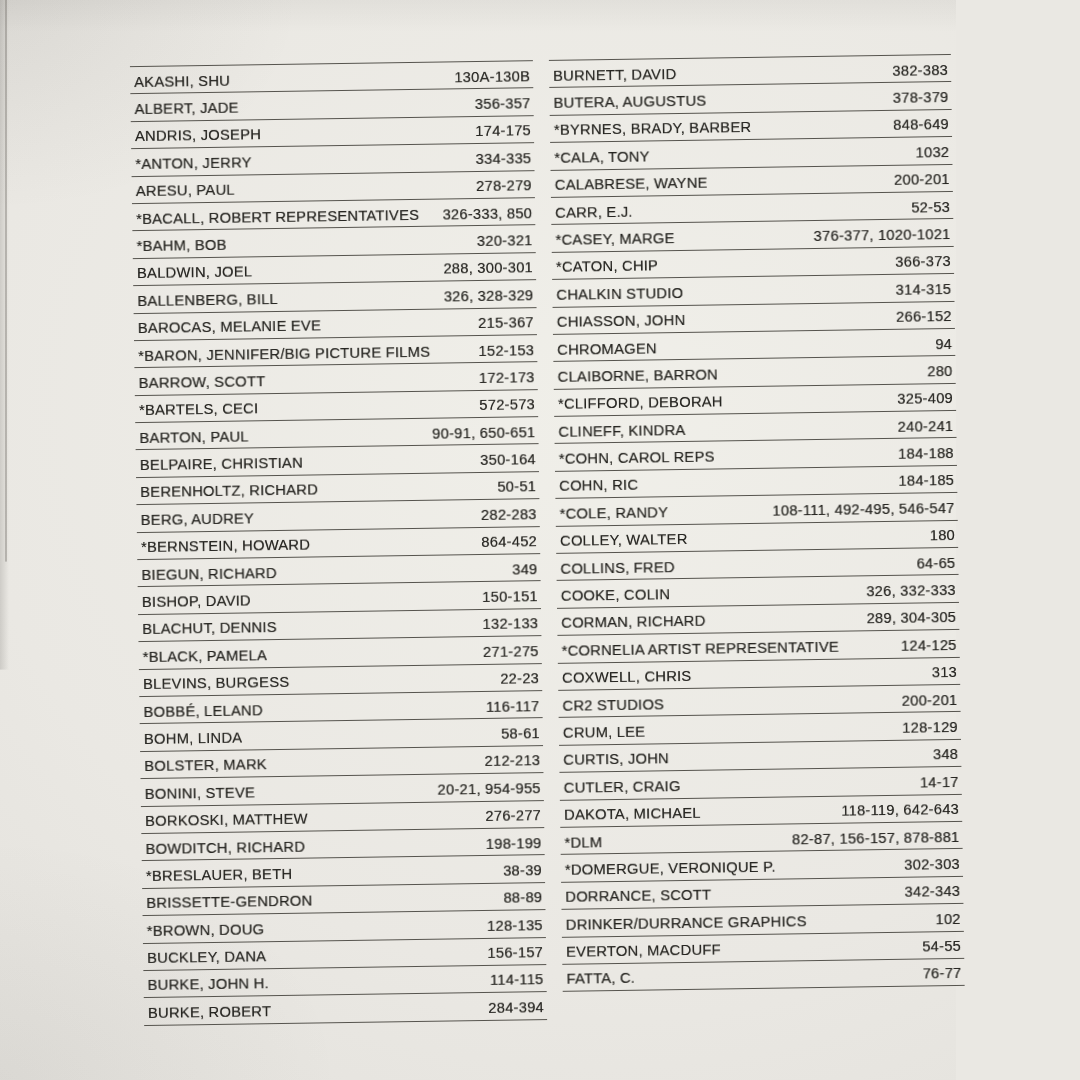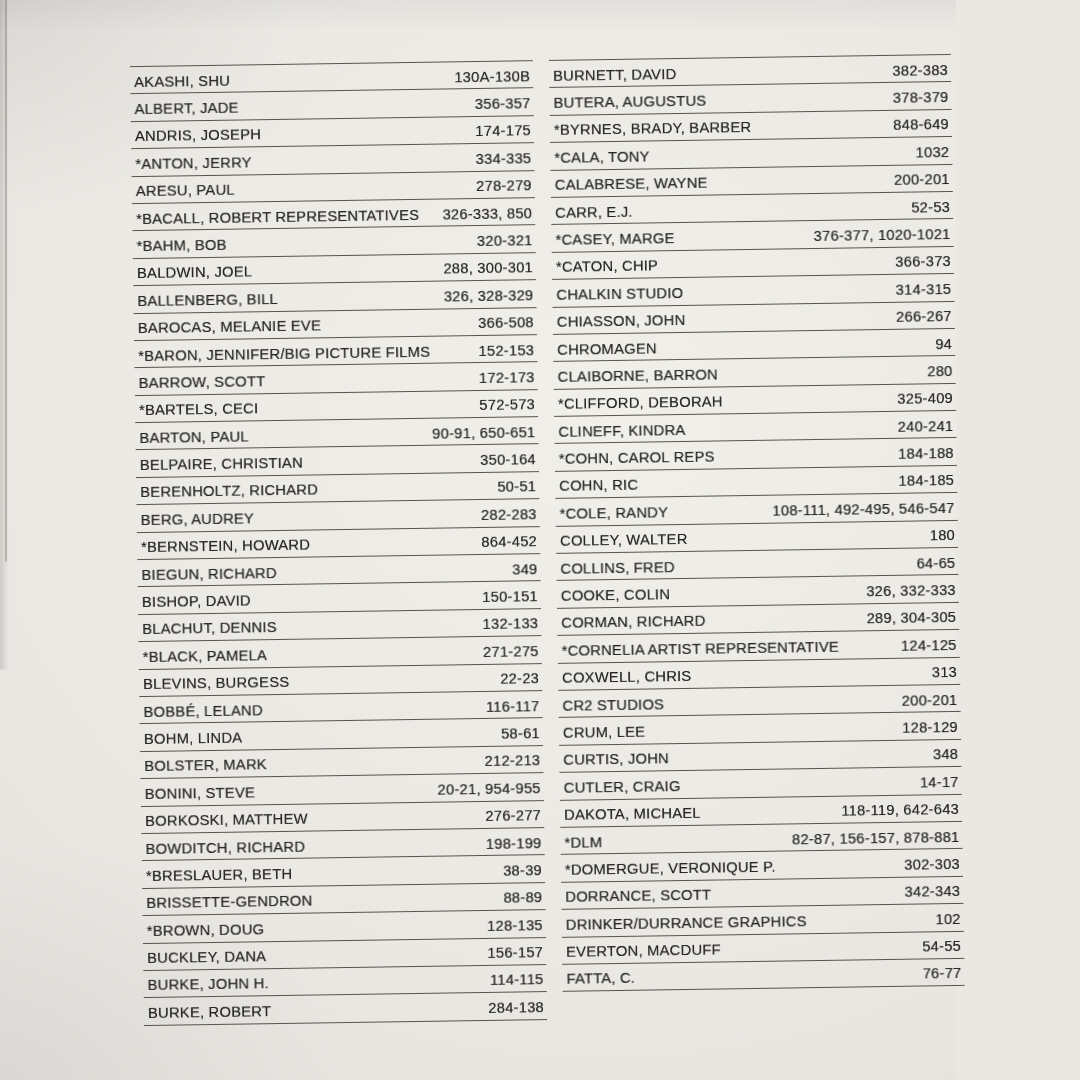--- a/index.html
+++ b/index.html
@@ -98,21 +98,21 @@
         <div class="row">
           <span class="name">BALDWIN, JOEL</span>
           <span class="pages">288, 300-301</span>
         </div>
         <div class="row">
           <span class="name">BALLENBERG, BILL</span>
           <span class="pages">326, 328-329</span>
         </div>
         <div class="row">
           <span class="name">BAROCAS, MELANIE EVE</span>
-          <span class="pages">366-508</span>
+          <span class="pages">215-367</span>
         </div>
         <div class="row">
           <span class="name">*BARON, JENNIFER/BIG PICTURE FILMS</span>
           <span class="pages">152-153</span>
         </div>
         <div class="row">
           <span class="name">BARROW, SCOTT</span>
           <span class="pages">172-173</span>
         </div>
         <div class="row">
@@ -198,21 +198,21 @@
         <div class="row">
           <span class="name">BUCKLEY, DANA</span>
           <span class="pages">156-157</span>
         </div>
         <div class="row">
           <span class="name">BURKE, JOHN H.</span>
           <span class="pages">114-115</span>
         </div>
         <div class="row">
           <span class="name">BURKE, ROBERT</span>
-          <span class="pages">284-138</span>
+          <span class="pages">284-394</span>
         </div>
       </div>
     <div class="col col-right">
         <div class="row">
           <span class="name">BURNETT, DAVID</span>
           <span class="pages">382-383</span>
         </div>
         <div class="row">
           <span class="name">BUTERA, AUGUSTUS</span>
           <span class="pages">378-379</span>
@@ -240,21 +240,21 @@
         <div class="row">
           <span class="name">*CATON, CHIP</span>
           <span class="pages">366-373</span>
         </div>
         <div class="row">
           <span class="name">CHALKIN STUDIO</span>
           <span class="pages">314-315</span>
         </div>
         <div class="row">
           <span class="name">CHIASSON, JOHN</span>
-          <span class="pages">266-267</span>
+          <span class="pages">266-152</span>
         </div>
         <div class="row">
           <span class="name">CHROMAGEN</span>
           <span class="pages">94</span>
         </div>
         <div class="row">
           <span class="name">CLAIBORNE, BARRON</span>
           <span class="pages">280</span>
         </div>
         <div class="row">

